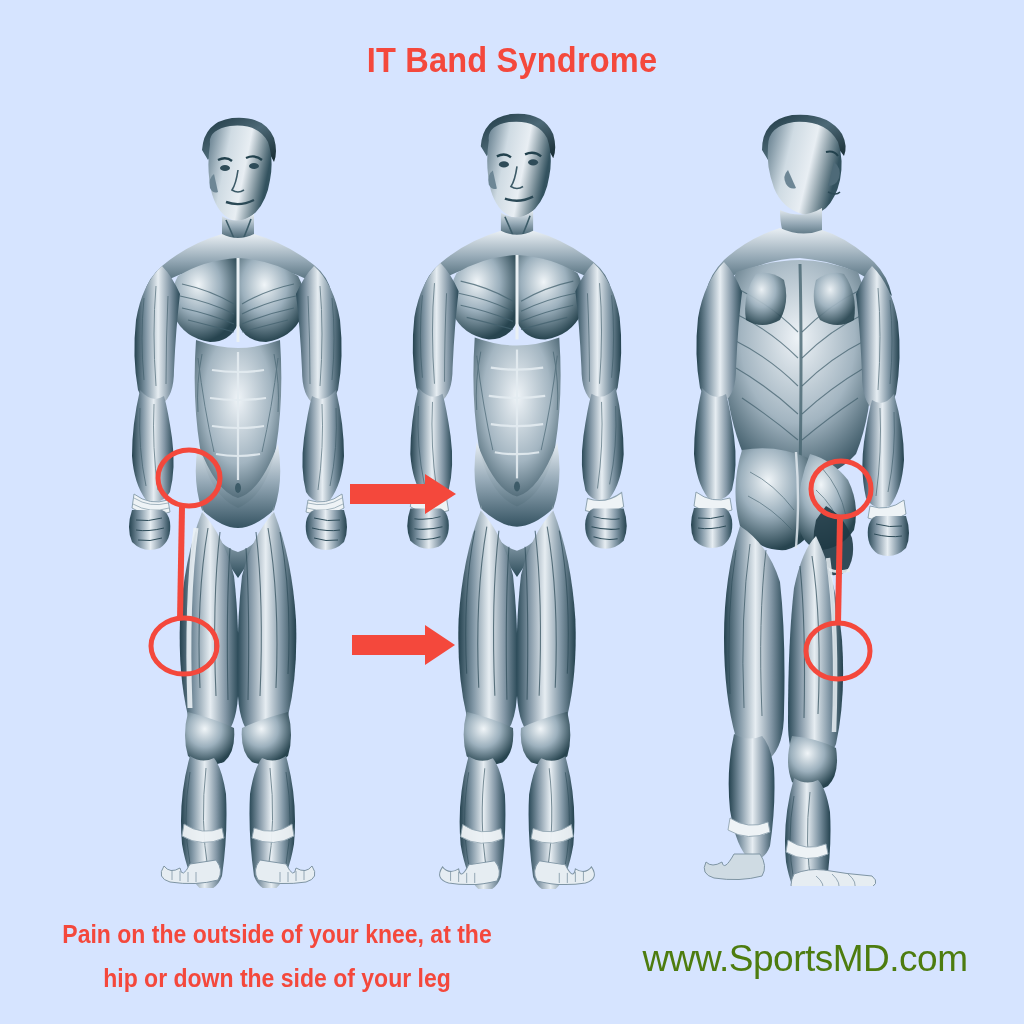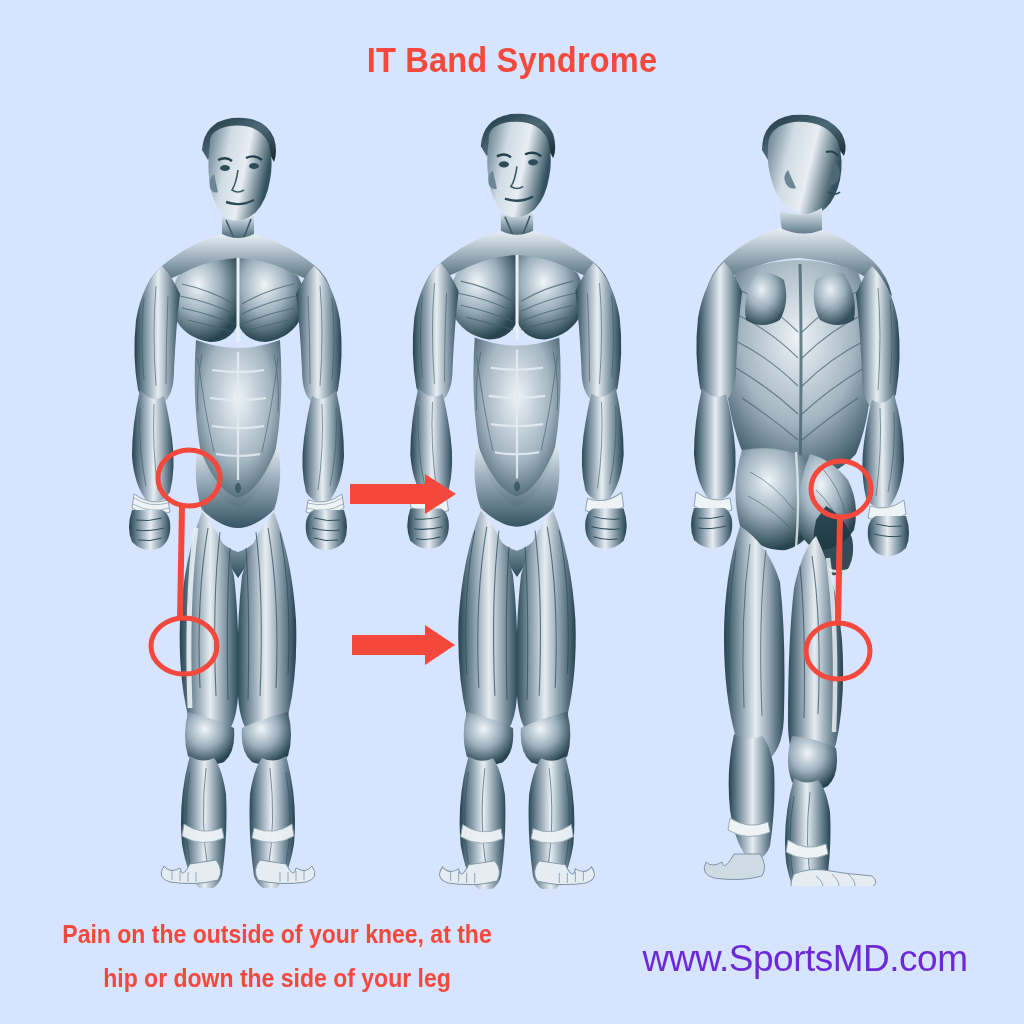--- a/index.html
+++ b/index.html
@@ -72,21 +72,21 @@
     transform-origin: 50% 0;
   }
   .caption .line { display: block; white-space: nowrap; }
 
   .watermark {
     position: absolute;
     left: 600px;
     top: 938px;
     width: 410px;
     text-align: center;
-    color: #6d28d9;
+    color: #4d7c0f;
     font-family: "Liberation Sans", sans-serif;
     font-weight: normal;
     font-size: 37px;
     letter-spacing: -0.5px;
   }
 </style>
 </head>
 <body>
 
 <div id="canvas">

